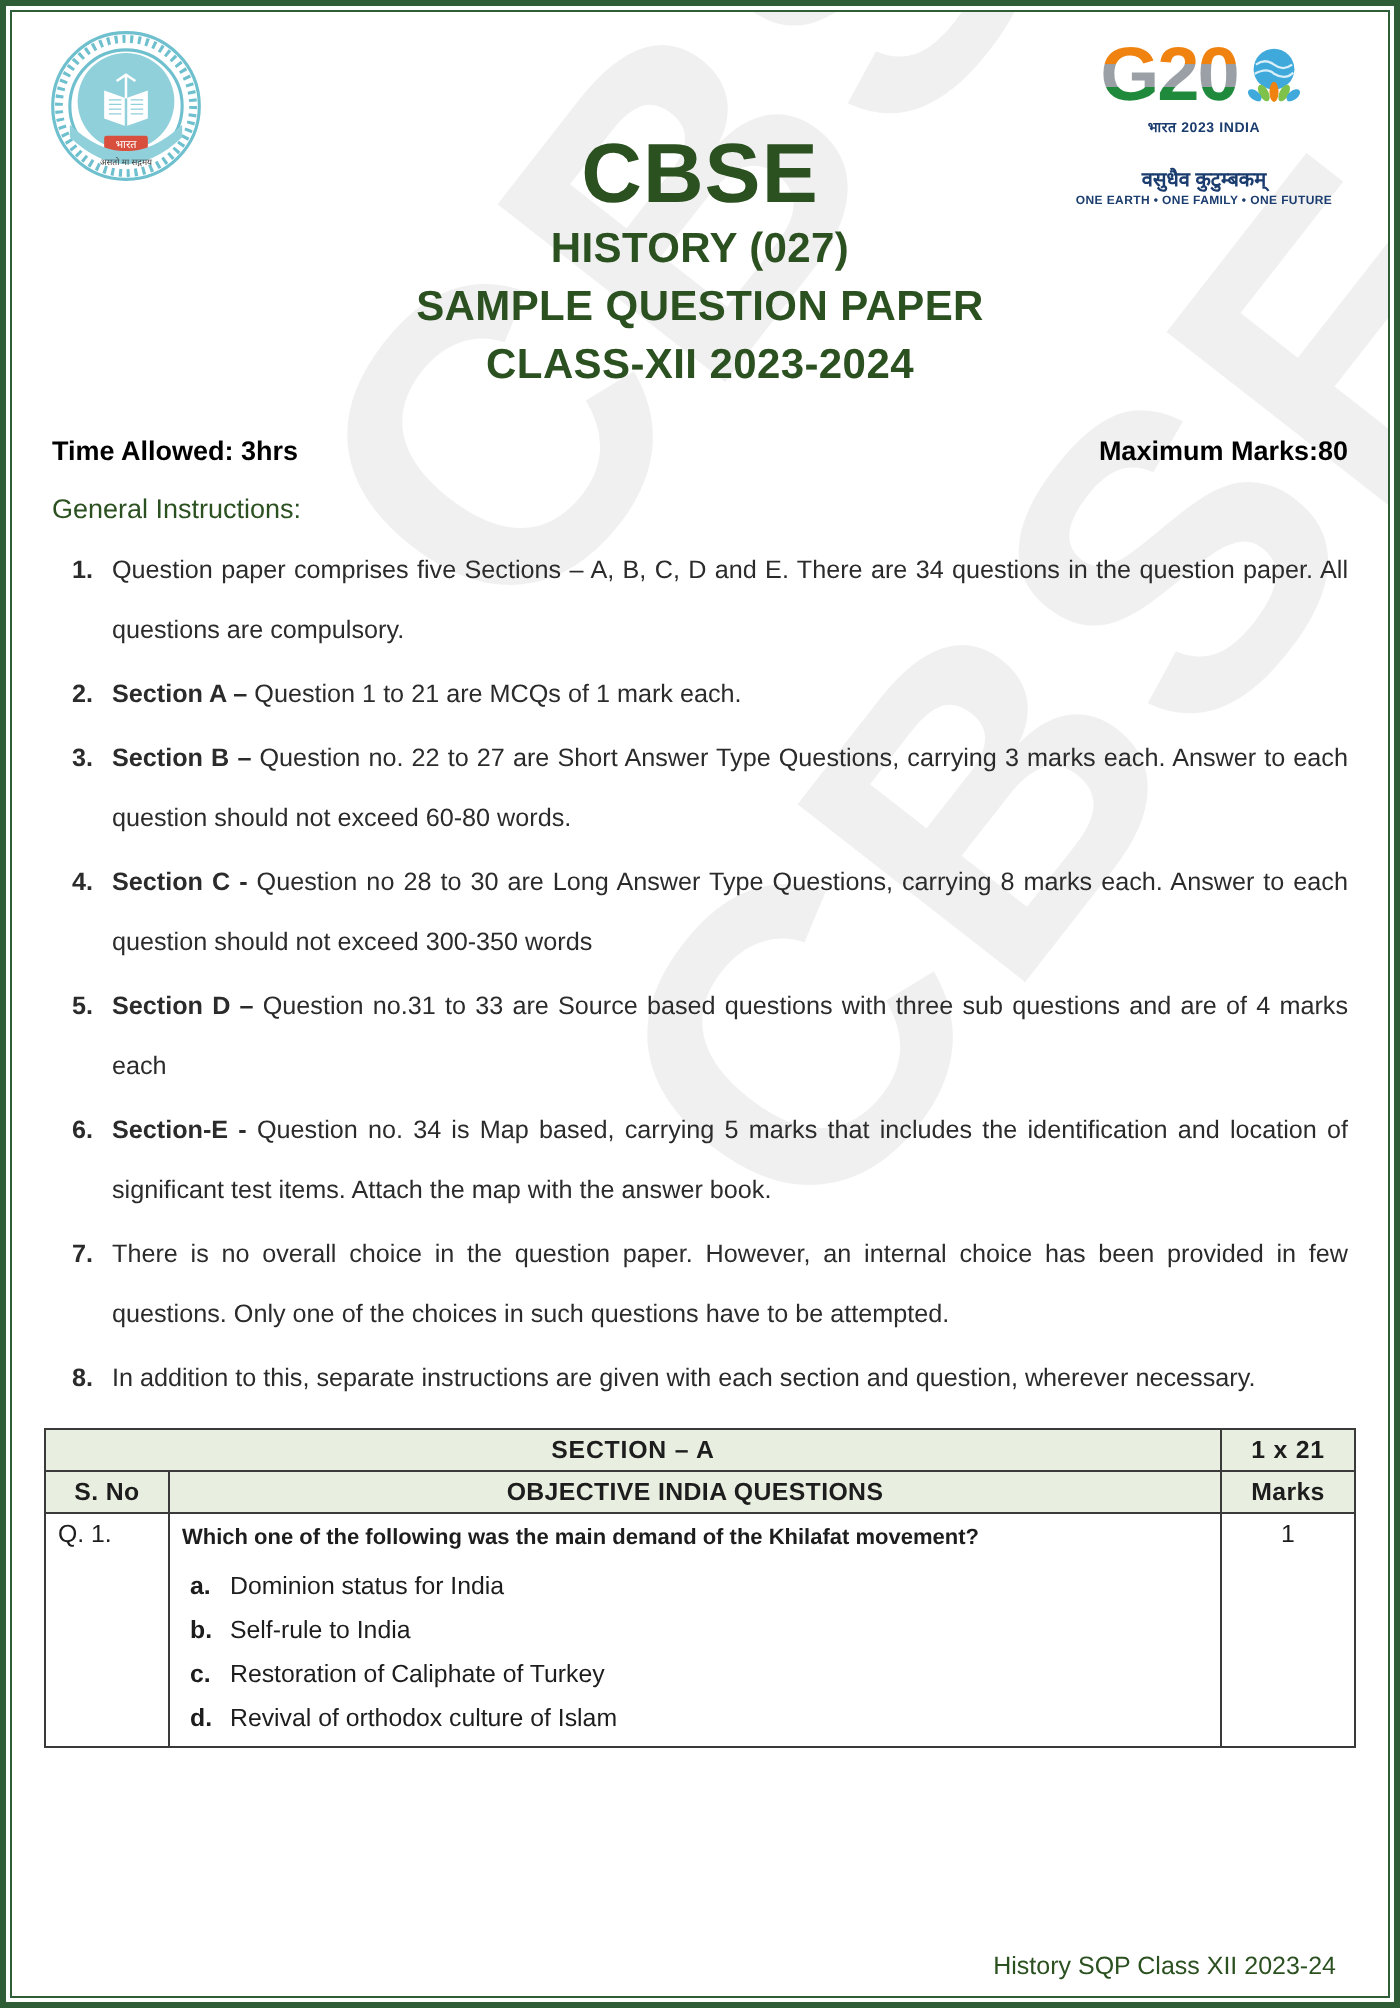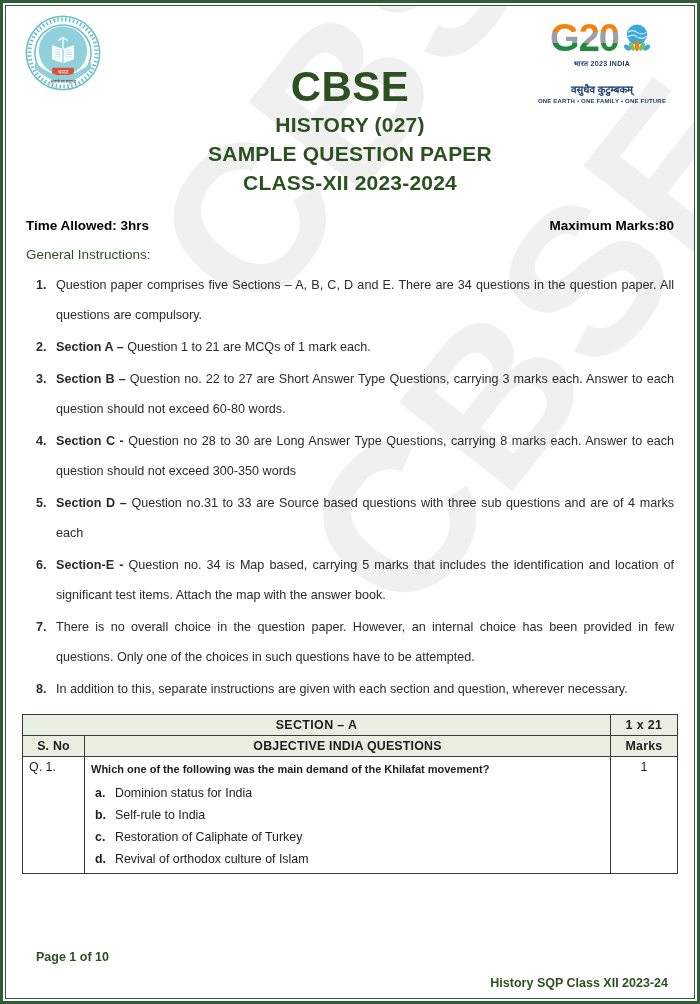--- a/index.html
+++ b/index.html
@@ -296,21 +296,21 @@
   }
   .footer-left {
     font-size: 12.5px;
     font-weight: bold;
     color: #2c5121;
     padding-left: 14px;
   }
   .footer-right {
     text-align: right;
     font-size: 12.5px;
-    font-weight: bold;
+    font-weight: normal;
     color: #2c5121;
     margin-top: 12px;
     padding-right: 10px;
   }
 </style>
 </head>
 <body>
 
 <div class="page">
   <div class="page-inner">
@@ -421,19 +421,18 @@
                   <li>Restoration of Caliphate of Turkey</li>
                   <li>Revival of orthodox culture of Islam</li>
                 </ol>
               </td>
               <td class="cell-marks">1</td>
             </tr>
           </tbody>
       </table>
 
       <div class="footer">
-        <div class="footer-left">Page 1 of 10</div>
         <div class="footer-right">History SQP Class XII 2023-24</div>
       </div>
 
     </div>
   </div>
 </div>
 
 </body></html>

